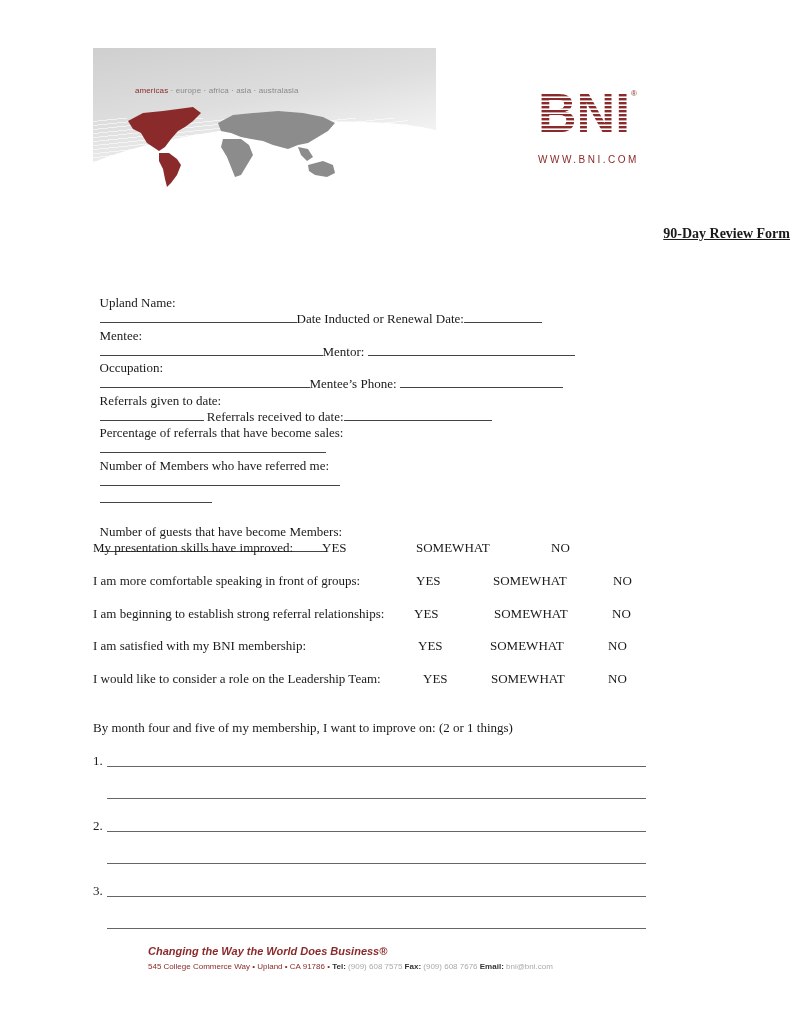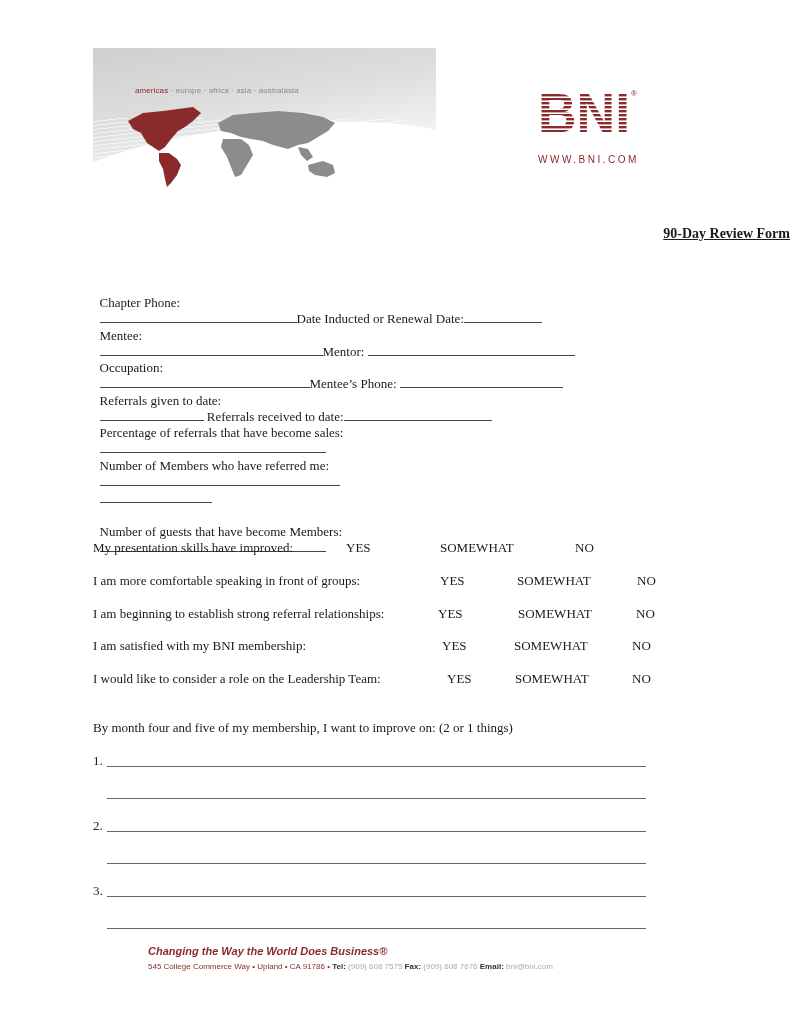--- a/index.html
+++ b/index.html
@@ -19,21 +19,21 @@
   .regions .hl { color: #8b2a2a; }
   .map { position: absolute; left: 30px; top: 55px; }
   
   .bni-logo { left: 538px; top: 86px; width: 100px; height: 48px; }
   .bni-url { left: 538px; top: 154px; width: 100px; font-family: "Liberation Sans", sans-serif;
              font-size: 10px; letter-spacing: 2.5px; color: #8b2a2a; text-align: center; }
   
   .title { left: 0; width: 790px; top: 226px; text-align: right; font-weight: bold;
            font-size: 14px; text-decoration: underline; }
   .line { left: 93px; font-size: 13px; white-space: pre; }
-  .opt { font-size: 13px; white-space: pre; margin-left: 24px; }
+  .opt { font-size: 13px; white-space: pre; }
   .blank { display: inline-block; border-bottom: 1px solid #444; height: 11px; vertical-align: baseline; }
   .wline { position: absolute; height: 0; border-top: 1px solid #666; }
   .footer-tag { left: 148px; top: 945px; font-family: "Liberation Sans", sans-serif; font-weight: bold;
                 font-style: italic; font-size: 11px; color: #8b2a2a; }
   .footer-addr { left: 148px; top: 962px; font-family: "Liberation Sans", sans-serif; font-size: 8px;
                  color: #8b2a2a; white-space: nowrap; }
   .footer-addr .k { color: #333; font-weight: bold; }
   .footer-addr .v { color: #aaa; }
 </style>
 </head>
@@ -69,21 +69,21 @@
     </pattern>
   </defs>
   <text x="0" y="46" font-family="Liberation Sans, sans-serif" font-weight="bold" font-size="56" fill="url(#bstripes)" textLength="92" lengthAdjust="spacingAndGlyphs">BNI</text>
   <text x="93" y="10" font-family="Liberation Sans, sans-serif" font-size="8" fill="#8b2a2a">®</text>
 </svg>
 <div class="abs bni-url">WWW.BNI.COM</div>
 
 <div class="abs title">90-Day Review Form</div>
 
 <div class="abs line" style="top:279px">
-  <span>Chapter Phone:</span>
+  <span>Upland Name:</span>
   <span class="blank" style="width:197px"></span><span>Date Inducted or Renewal Date:</span><span class="blank" style="width:78px"></span>
 </div>
 <div class="abs line" style="top:312px">
   <span>Mentee:</span>
   <span class="blank" style="width:223px"></span><span>Mentor:</span> <span class="blank" style="width:207px"></span>
 </div>
 <div class="abs line" style="top:344px">
   <span>Occupation:</span>
   <span class="blank" style="width:210px"></span><span>Mentee’s Phone:</span> <span class="blank" style="width:163px"></span>
 </div>

